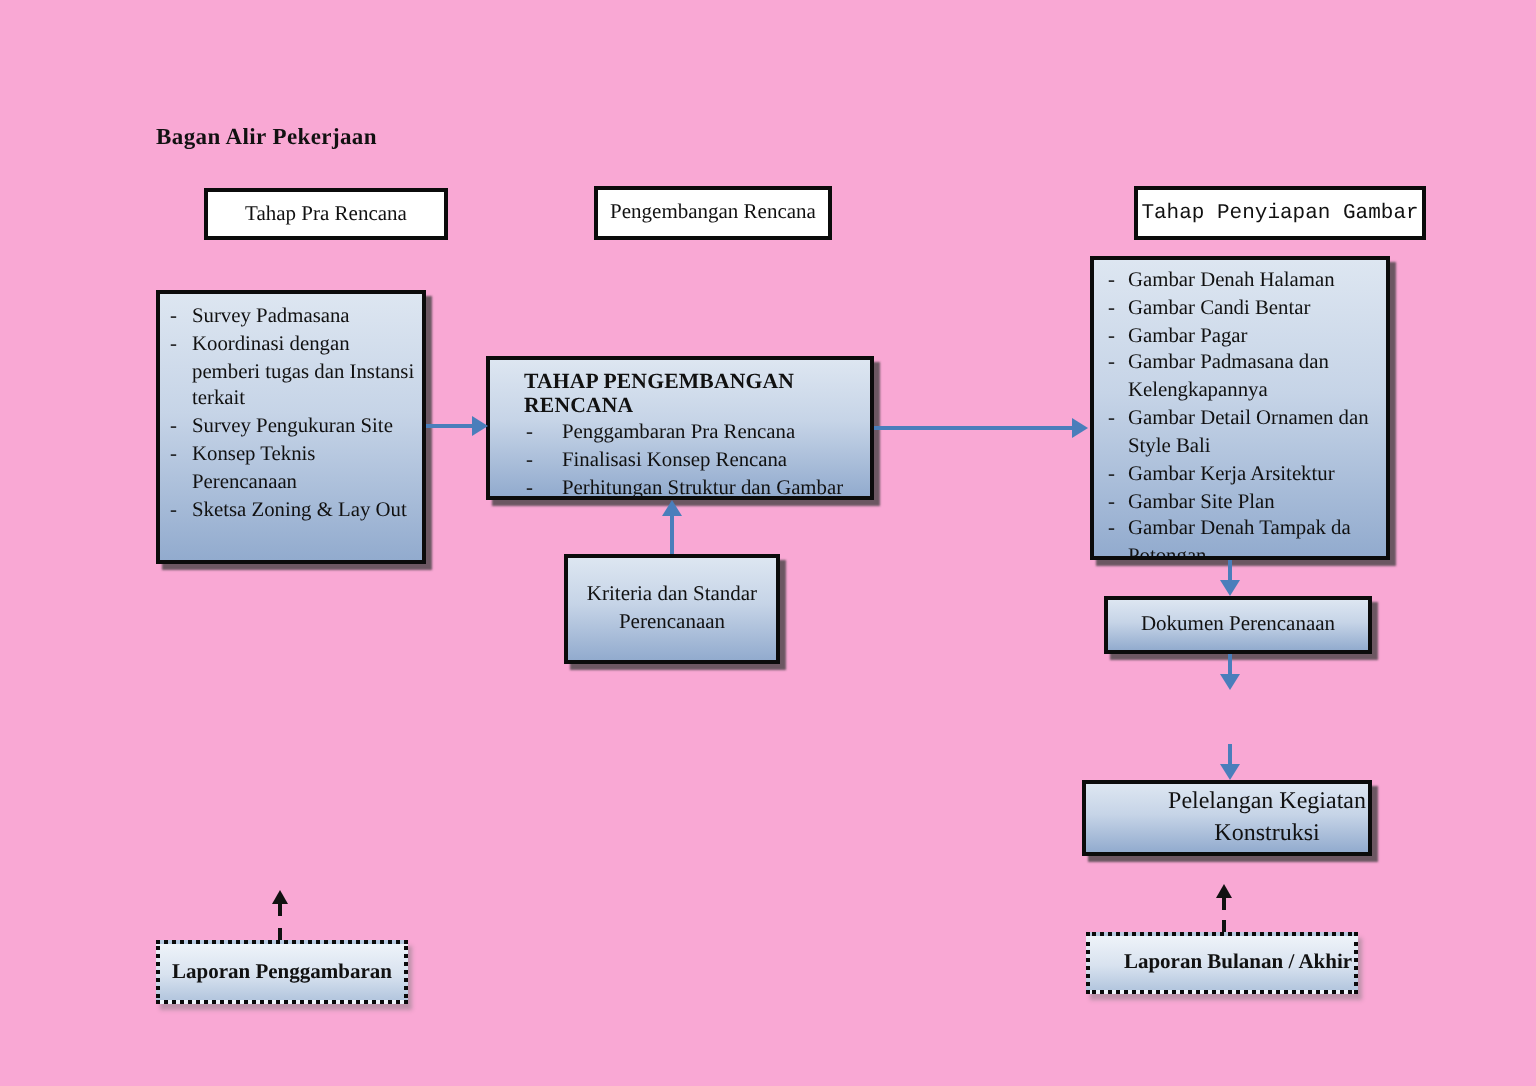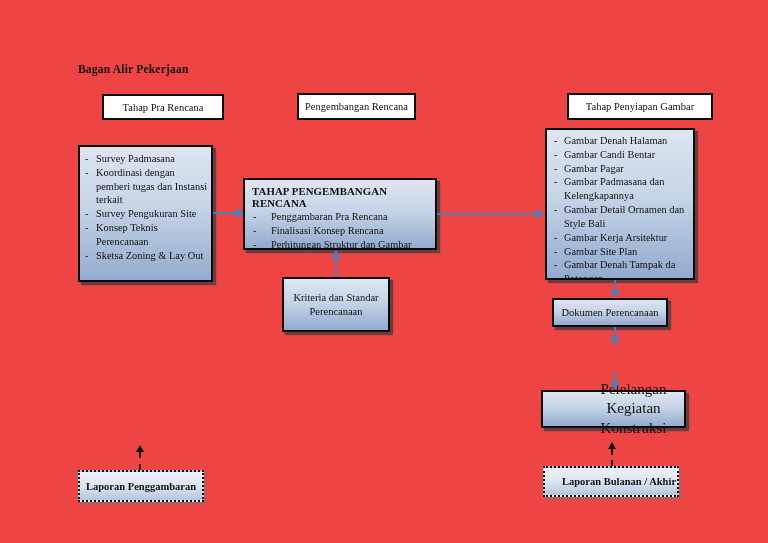--- a/index.html
+++ b/index.html
@@ -1,17 +1,17 @@
 <!DOCTYPE html>
 <html style="--accent_blue: #4a7ebb; --box_border: #0b0b0b; --grad_top: #dde6f1; --grad_mid: #c6d4e7; --grad_bottom: #92abce; --grad_top_light: #eef3f9; --grad_mid_light: #d8e2ef; --grad_bottom_light: #b3c6de; --shadow: rgba(60,60,60,0.75);"><head>
 <meta charset="utf-8">
 <style>
   html,body { margin:0; padding:0; background:#ffffff; }
   #canvas {
-    position:relative; width:768px; height:543px; background:#ef4444;
+    position:relative; width:768px; height:543px; background:#f9a8d4;
     font-family:"Liberation Serif", serif; color:#111; overflow:hidden;
   }
   #page-title {
     position:absolute; left:78px; top:63px;
     font-size:11.5px; font-weight:bold; letter-spacing:0.2px;
   }
   .box { position:absolute; box-sizing:border-box; border:2px solid var(--box_border); }
   .white { background:#ffffff;margin-left:20px; }
   .blue {
     background:linear-gradient(180deg, var(--grad_top) 0%, var(--grad_mid) 45%, var(--grad_bottom) 100%);
@@ -20,31 +20,31 @@
   .dashedbox {
     border:2px dotted var(--box_border);
     background:linear-gradient(180deg, var(--grad_top_light) 0%, var(--grad_mid_light) 55%, var(--grad_bottom_light) 100%);
     box-shadow:2px 3px 2px rgba(120,120,120,0.45);
   }
   .center-text { display:flex; align-items:center; justify-content:center; text-align:center; }
 
   
   #header-pra      { left:82px;  top:94px; width:122px; height:26px; font-size:10.5px; }
   #header-pengembangan { left:277px; top:93px; width:119px; height:27px; font-size:10.5px; }
-  #header-penyiapan    { left:547px; top:93px; width:146px; height:27px; font-size:10.5px; }
+  #header-penyiapan    { left:547px; top:93px; width:146px; height:27px; font-size:10.5px;font-family:Liberation Mono, monospace; }
 
   
   #pra-box   { left:78px;  top:145px; width:135px; height:137px; padding:5px 3px 0 5px; }
-  #pengembangan-box { left:243px; top:178px; width:194px; height:72px; padding:4px 5px 0 6px; }
+  #pengembangan-box { left:243px; top:178px; width:194px; height:72px; padding:4px 5px 0 16px; }
   #kriteria-box { left:282px; top:277px; width:108px; height:55px; font-size:10.5px; line-height:1.3; }
   #penyiapan-box { left:545px; top:128px; width:150px; height:152px; padding:4px 3px 0 7px; overflow:hidden; }
-  #dokumen-box  { left:552px; top:298px; width:116px; height:29px; font-size:10.5px; }
+  #dokumen-box  { left:552px; top:298px; width:134px; height:29px; font-size:10.5px; }
   #tahap-pelelangan-box { left:542px; top:345px; width:146px; height:27px;
     font-family:"Liberation Sans", sans-serif; font-size:9.5px; font-weight:bold; }
-  #pelelangan-kegiatan-box { left:541px; top:390px; width:145px; height:38px; font-size:15px; line-height:1.3;padding-left:40px; }
+  #pelelangan-kegiatan-box { left:541px; top:390px; width:145px; height:38px; font-size:12px; line-height:1.3;padding-left:40px; }
   #laporan-pendahuluan-box { left:78px;  top:470px; width:126px; height:32px; font-size:10.5px; font-weight:bold; }
   #laporan-bulanan-box     { left:543px; top:466px; width:136px; height:31px; font-size:10.5px; font-weight:bold;padding-left:16px; }
 
   
   .list { font-size:10.4px; line-height:1.33; }
   .li { display:flex; }
   .li .dash { flex:0 0 10px; text-align:left; }
   .li .li-text { flex:1 1 auto; }
   #pra-box .li .dash { flex-basis:11px; }
   #pengembangan-box .list .dash { flex-basis:18px; padding-left:2px; }

